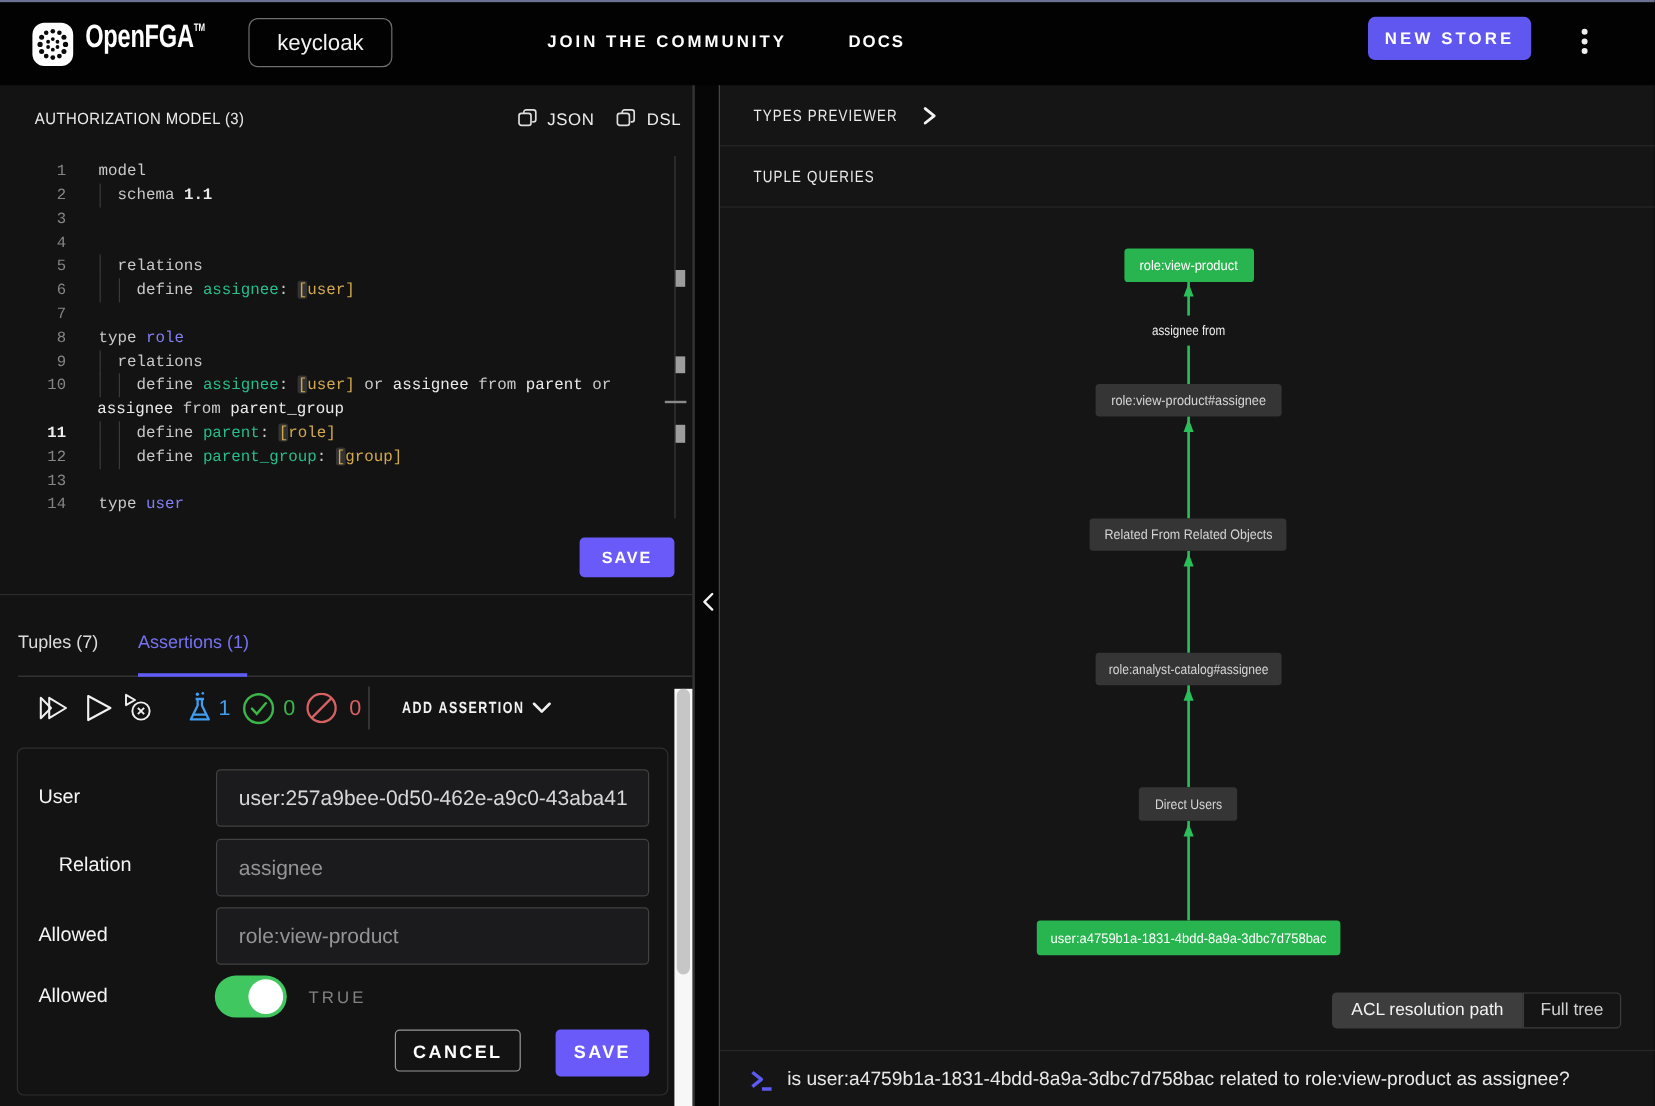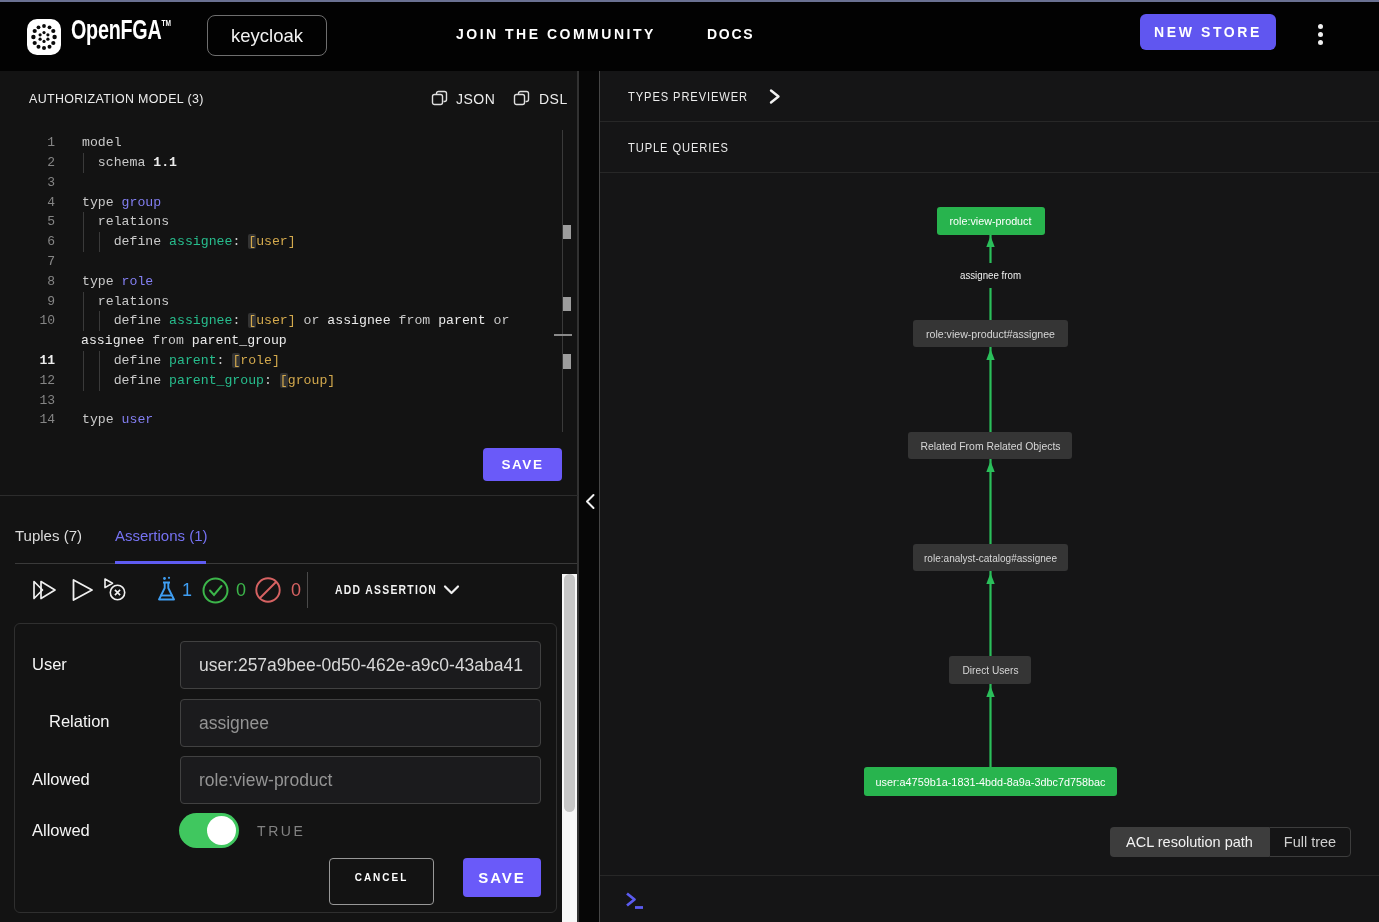--- a/index.html
+++ b/index.html
@@ -53,22 +53,22 @@
      transform:scaleX(0.77); transform-origin:0 0; }
   .cnt { position:absolute; font-size:18px; top:580px; }
   
   #card { left:14px; top:623px; width:543px; height:290px; border:1px solid #2f2f2f; border-radius:6px; }
   .flabel { left:32px; font-size:16.5px; color:#f5f5f5; }
   .finput { left:180px; width:361px; height:48px; background:#1b1b1d; border:1px solid #414141; border-radius:4px;
       font-size:17.5px; line-height:46px; padding-left:18px; white-space:nowrap; overflow:hidden;}
   #toggle { left:179px; top:813px; width:60px; height:35px; border-radius:17.5px; background:#40c75f; }
   #knob { left:207px; top:816px; width:29px; height:29px; border-radius:50%; background:#fff; }
   #truelbl { left:257px; top:823px; font-size:14px; letter-spacing:2.6px; color:#828282; }
-  #cancelbtn { left:329px; top:858px; width:105px; height:47px; border:1px solid #989898; border-radius:4px;
-      color:#fff; font-size:10px; font-weight:bold; letter-spacing:2px; text-align:center; line-height:37px;}
+  #cancelbtn { left:329px; top:858px; width:105px; height:35px; border:1px solid #989898; border-radius:4px;
+      color:#fff; font-size:15px; font-weight:bold; letter-spacing:2px; text-align:center; line-height:37px;}
   #savebtn { left:463px; top:858px; width:78px; height:39px; background:#6a5af9; border-radius:4px;
       color:#fff; font-size:15px; font-weight:bold; letter-spacing:2px; text-align:center; line-height:39px;}
   
   #sbtrack { left:562px; top:574px; width:15px; height:348px; background:#f7f7f7; }
   #sbthumb { left:564px; top:574px; width:11px; height:238px; background:#c6c6c6; border-radius:6px; }
   
   #rh1 { left:628px; top:89px; font-size:13.5px; color:#ececec; letter-spacing:1.1px;
      transform:scaleX(0.825); transform-origin:0 0; }
   #rh2 { left:628px; top:140px; font-size:13.5px; color:#ececec; letter-spacing:1.1px;
      transform:scaleX(0.825); transform-origin:0 0; }
@@ -114,21 +114,20 @@
   <div class="lnum" style="top:252px;">7</div>
   <div class="lnum" style="top:272px;">8</div>
   <div class="lnum" style="top:292px;">9</div>
   <div class="lnum" style="top:311px;">10</div>
   <div class="lnum" style="top:351px; color:#ededed; font-weight:bold;">11</div>
   <div class="lnum" style="top:371px;">12</div>
   <div class="lnum" style="top:391px;">13</div>
   <div class="lnum" style="top:410px;">14</div>
   <div class="crow code" style="top:133px;">model</div>
   <div class="crow code" style="top:153px;">  schema <span class="wid" style="font-weight:bold;">1.1</span></div>
-  <div class="crow code" style="top:193px;">type <span class="typ">group</span></div>
   <div class="crow code" style="top:212px;">  relations</div>
   <div class="crow code" style="top:232px;">    define <span class="rel">assignee</span>: <span class="lit"><span class="brk">[</span>user]</span></div>
   <div class="crow code" style="top:272px;">type <span class="typ">role</span></div>
   <div class="crow code" style="top:292px;">  relations</div>
   <div class="crow code" style="top:311px;">    define <span class="rel">assignee</span>: <span class="lit"><span class="brk">[</span>user]</span> or <span class="wid">assignee</span> from <span class="wid">parent</span> or</div>
   <div class="crow code" style="top:331px; left:81px;"><span class="wid">assignee</span> from <span class="wid">parent_group</span></div>
   <div class="crow code" style="top:351px;">    define <span class="rel">parent</span>: <span class="lit"><span class="brk">[</span>role]</span></div>
   <div class="crow code" style="top:371px;">    define <span class="rel">parent_group</span>: <span class="lit"><span class="brk">[</span>group]</span></div>
   <div class="crow code" style="top:410px;">type <span class="typ">user</span></div>
   <div class="guide" style="left:83px; top:153px;"></div>
@@ -175,20 +174,21 @@
   <div class="abs" id="sbtrack"></div>
   <div class="abs" id="sbthumb"></div>
 
   <div class="abs" id="rh1">TYPES PREVIEWER</div>
   <div class="abs" id="rh2">TUPLE QUERIES</div>
   <div class="abs rsep" style="top:121px;"></div>
   <div class="abs rsep" style="top:172px;"></div>
   <div class="abs rsep" style="top:875px;"></div>
   <div class="abs" id="seg1">ACL resolution path</div>
   <div class="abs" id="seg2">Full tree</div>
+  <div class="abs" id="query">is user:a4759b1a-1831-4bdd-8a9a-3dbc7d758bac related to role:view-product as assignee?</div>
 
   <svg class="abs" style="left:27px; top:19px;" width="34" height="36" viewBox="0 0 34 36">
     <g fill="#0a0a0a">
       <circle cx="17" cy="7" r="1.9"></circle>
         <circle cx="22.5" cy="8.3" r="1.9"></circle>
         <circle cx="11.5" cy="8.3" r="1.9"></circle>
       <circle cx="26.3" cy="12" r="2.1"></circle>
         <circle cx="7.7" cy="12" r="2.1"></circle>
       <circle cx="27.6" cy="18" r="2.2"></circle>
         <circle cx="6.4" cy="18" r="2.2"></circle>

